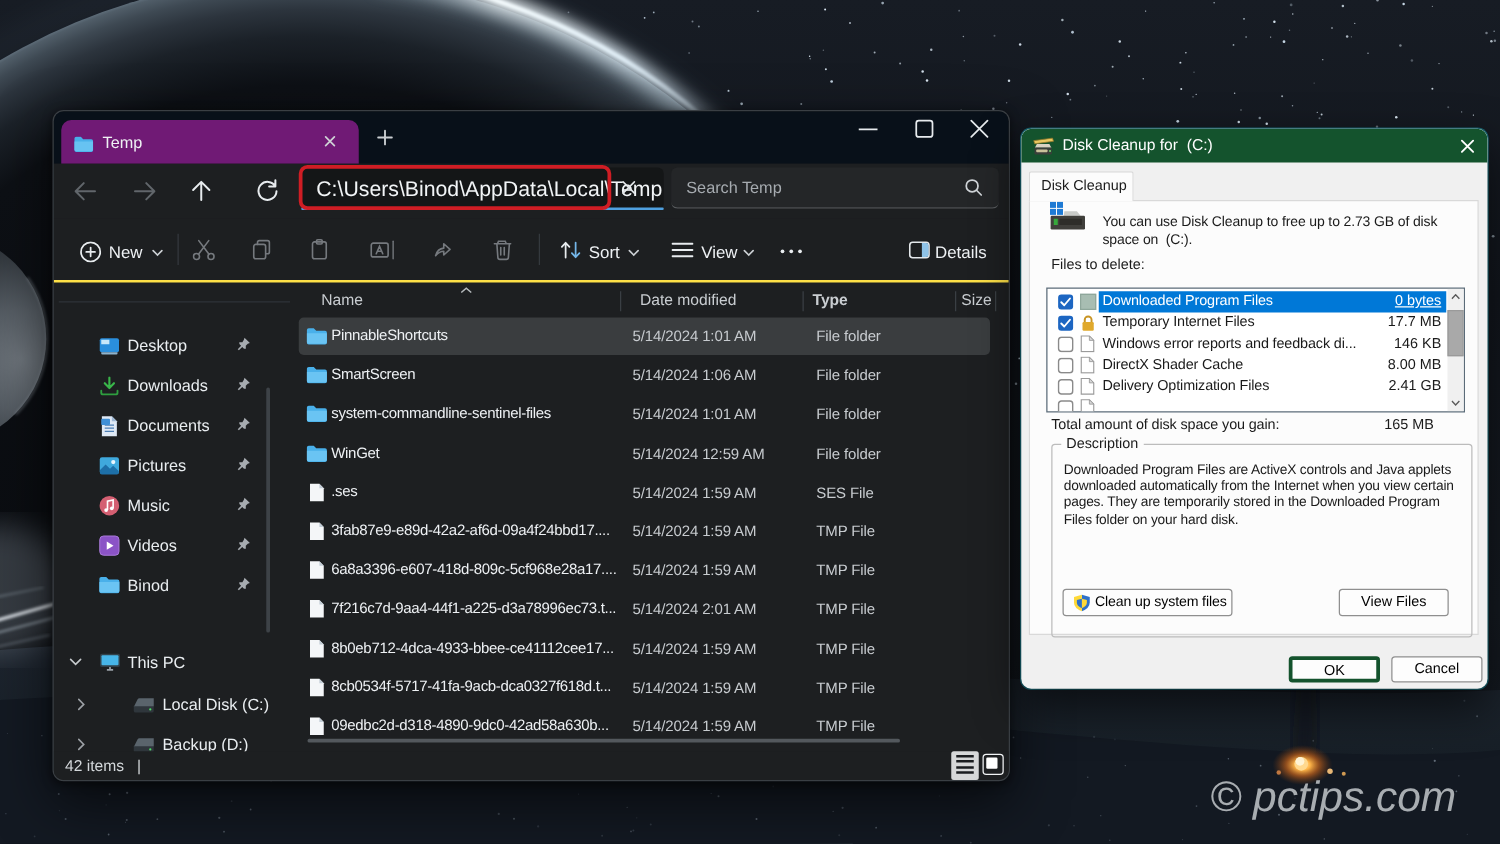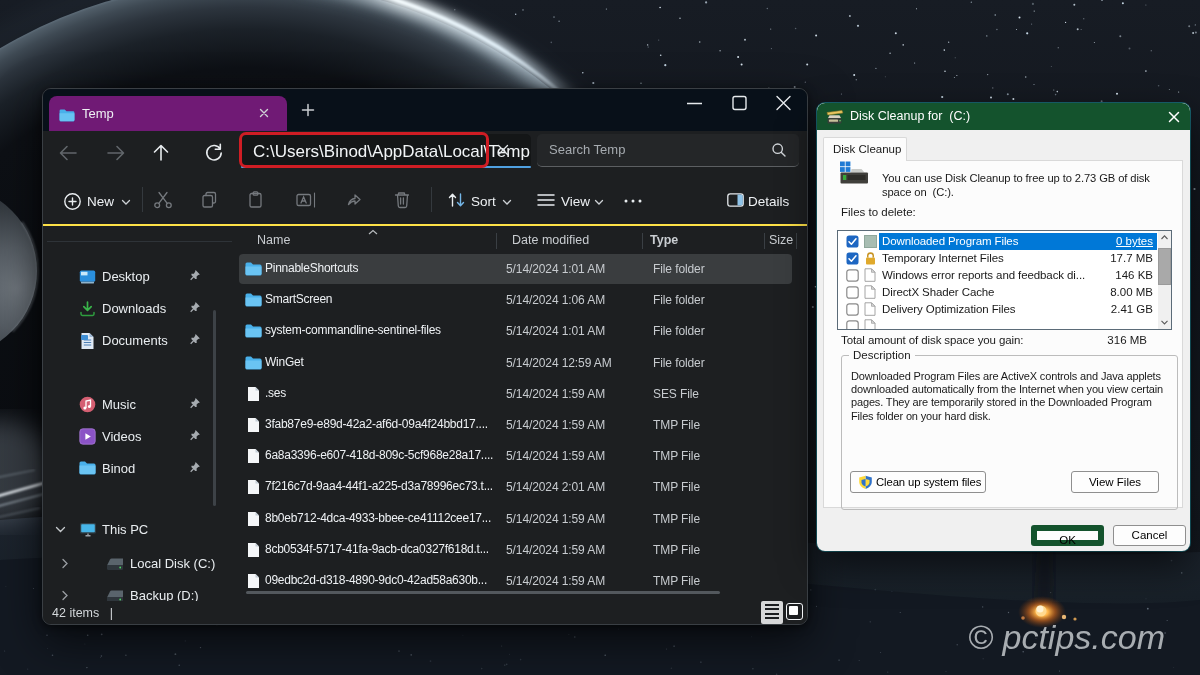--- a/index.html
+++ b/index.html
@@ -586,20 +586,31 @@
 <path d="M1.5 1 h8 l4 4 v12 h-12 Z" fill="#dfe9f5"></path>
 <path d="M9.5 1 l4 4 h-4 Z" fill="#9fb8d4"></path>
 <path d="M3.8 8 h7.4 M3.8 10.5 h7.4 M3.8 13 h7.4" stroke="#4d7fb5" stroke-width="1"></path>
 <rect x="1" y="3" width="7" height="5" rx="0.8" fill="#3f8fd6"></rect>
           </svg>
           <div class="side-label">Documents</div>
           <svg class="pin" style="left:141px" width="13" height="13" viewBox="0 0 13 13">
 <path d="M7.6 1.1 L11.9 5.4 L10.2 5.9 L8.6 7.5 L8.7 10 L7.2 9.9 L5.8 8.5 L3.1 11.2 L2.2 10.3 L4.9 7.6 L3.5 6.2 L3.4 4.7 L5.9 4.8 L7.1 2.8 Z" fill="#a6abb0"></path>
 </svg>
         </div>
+<div class="side-item" style="top:269px">
+          <svg class="abs" style="left:32px;top:7px" width="17" height="15" viewBox="0 0 17 15">
+<rect x="0.8" y="0.8" width="15.4" height="13.4" rx="1.8" fill="#3fa9dd"></rect>
+<path d="M1 11 l4.5-4.5 l3.5 3.5 l2.5-2.5 l4.5 4.3 v1.2 q0 1.5-1.5 1.5 h-12 q-1.5 0-1.5-1.5 Z" fill="#1d6fa8"></path>
+<circle cx="11.6" cy="4.6" r="1.7" fill="#eaf6fd"></circle>
+          </svg>
+          <div class="side-label">Pictures</div>
+          <svg class="pin" style="left:141px" width="13" height="13" viewBox="0 0 13 13">
+<path d="M7.6 1.1 L11.9 5.4 L10.2 5.9 L8.6 7.5 L8.7 10 L7.2 9.9 L5.8 8.5 L3.1 11.2 L2.2 10.3 L4.9 7.6 L3.5 6.2 L3.4 4.7 L5.9 4.8 L7.1 2.8 Z" fill="#a6abb0"></path>
+</svg>
+        </div>
 <div class="side-item" style="top:301px">
           <svg class="abs" style="left:32px;top:6px" width="17" height="17" viewBox="0 0 17 17">
 <circle cx="8.5" cy="8.5" r="7.8" fill="#d45f72"></circle>
 <path d="M7 12 V5 l4.5-1 v6.5" stroke="#fff" stroke-width="1.3" fill="none"></path>
 <circle cx="5.9" cy="12" r="1.5" fill="#fff"></circle>
             <circle cx="10.4" cy="10.6" r="1.5" fill="#fff"></circle>
           </svg>
           <div class="side-label">Music</div>
           <svg class="pin" style="left:141px" width="13" height="13" viewBox="0 0 13 13">
 <path d="M7.6 1.1 L11.9 5.4 L10.2 5.9 L8.6 7.5 L8.7 10 L7.2 9.9 L5.8 8.5 L3.1 11.2 L2.2 10.3 L4.9 7.6 L3.5 6.2 L3.4 4.7 L5.9 4.8 L7.1 2.8 Z" fill="#a6abb0"></path>
@@ -863,33 +874,33 @@
             <path d="M0.5 4 L3.5 0.8 L6.5 4" fill="none" stroke="#5a5a5a" stroke-width="1.1"></path>
           </svg>
       <div class="abs" style="left:0px;top:17px;width:13px;height:37px;background:#a9a9a9;border:1px solid #9a9a9a;box-sizing:border-box;"></div>
       <svg class="abs" style="left:3px;top:89px" width="7" height="5" viewBox="0 0 7 5">
             <path d="M0.5 0.8 L3.5 4 L6.5 0.8" fill="none" stroke="#5a5a5a" stroke-width="1.1"></path>
           </svg>
     </div>
   </div>
 
   <div class="abs" style="left:24px;top:231px;font-size:11.5px;letter-spacing:-0.1px;color:#1a1a1a;">Total amount of disk space you gain:</div>
-  <div class="abs" style="left:230px;top:231px;width:100px;text-align:right;font-size:11.5px;color:#1a1a1a;">316 MB</div>
+  <div class="abs" style="left:230px;top:231px;width:100px;text-align:right;font-size:11.5px;color:#1a1a1a;">165 MB</div>
 
   <div class="abs gb" style="left:24px;top:252px;width:335px;height:153px;"></div>
   <div class="abs" style="left:32px;top:246px;background:#fcfcfc;padding:0 4px;font-size:11.5px;color:#1a1a1a;">Description</div>
   <div class="abs" style="left:34px;top:267px;width:322px;font-size:11px;letter-spacing:-0.15px;color:#1a1a1a;line-height:13.2px;white-space:nowrap;">Downloaded Program Files are ActiveX controls and Java applets<br>downloaded automatically from the Internet when you view certain<br>pages. They are temporarily stored in the Downloaded Program<br>Files folder on your hard disk.</div>
 
   <div class="btn" style="left:33px;top:368px;width:136px;height:22px;">
     <svg class="abs" style="left:7px;top:3px" width="15" height="15" viewBox="0 0 15 15">
       <path d="M7.5 0.8 L13.8 2.6 V7 q0 4.5-6.3 7 Z" fill="#2f71c9"></path>
       <path d="M7.5 0.8 L1.2 2.6 V7 q0 4.5 6.3 7 Z" fill="#ffd937"></path>
       <path d="M7.5 4 L11.5 5 v2.2 q0 2.6-4 4.4 Z" fill="#ffd937"></path>
       <path d="M7.5 4 L3.5 5 v2.2 q0 2.6 4 4.4 Z" fill="#2f71c9"></path>
     </svg>
     <div style="margin-left:25px;line-height:20px;font-size:11.3px;letter-spacing:-0.1px;white-space:nowrap;text-align:left;">Clean up system files</div>
   </div>
   <div class="btn" style="left:254px;top:368px;width:88px;height:22px;line-height:20px;">View Files</div>
 
-  <div class="btn" style="left:214px;top:422px;width:73px;height:21px;line-height:19px;border:6px solid #14532d;">OK</div>
+  <div class="btn" style="left:214px;top:422px;width:73px;height:21px;line-height:19px;border:3px solid #14532d;">OK</div>
   <div class="btn" style="left:296px;top:422px;width:73px;height:21px;line-height:19px;">Cancel</div>
 </div>
 </div>
 
 </body></html>

